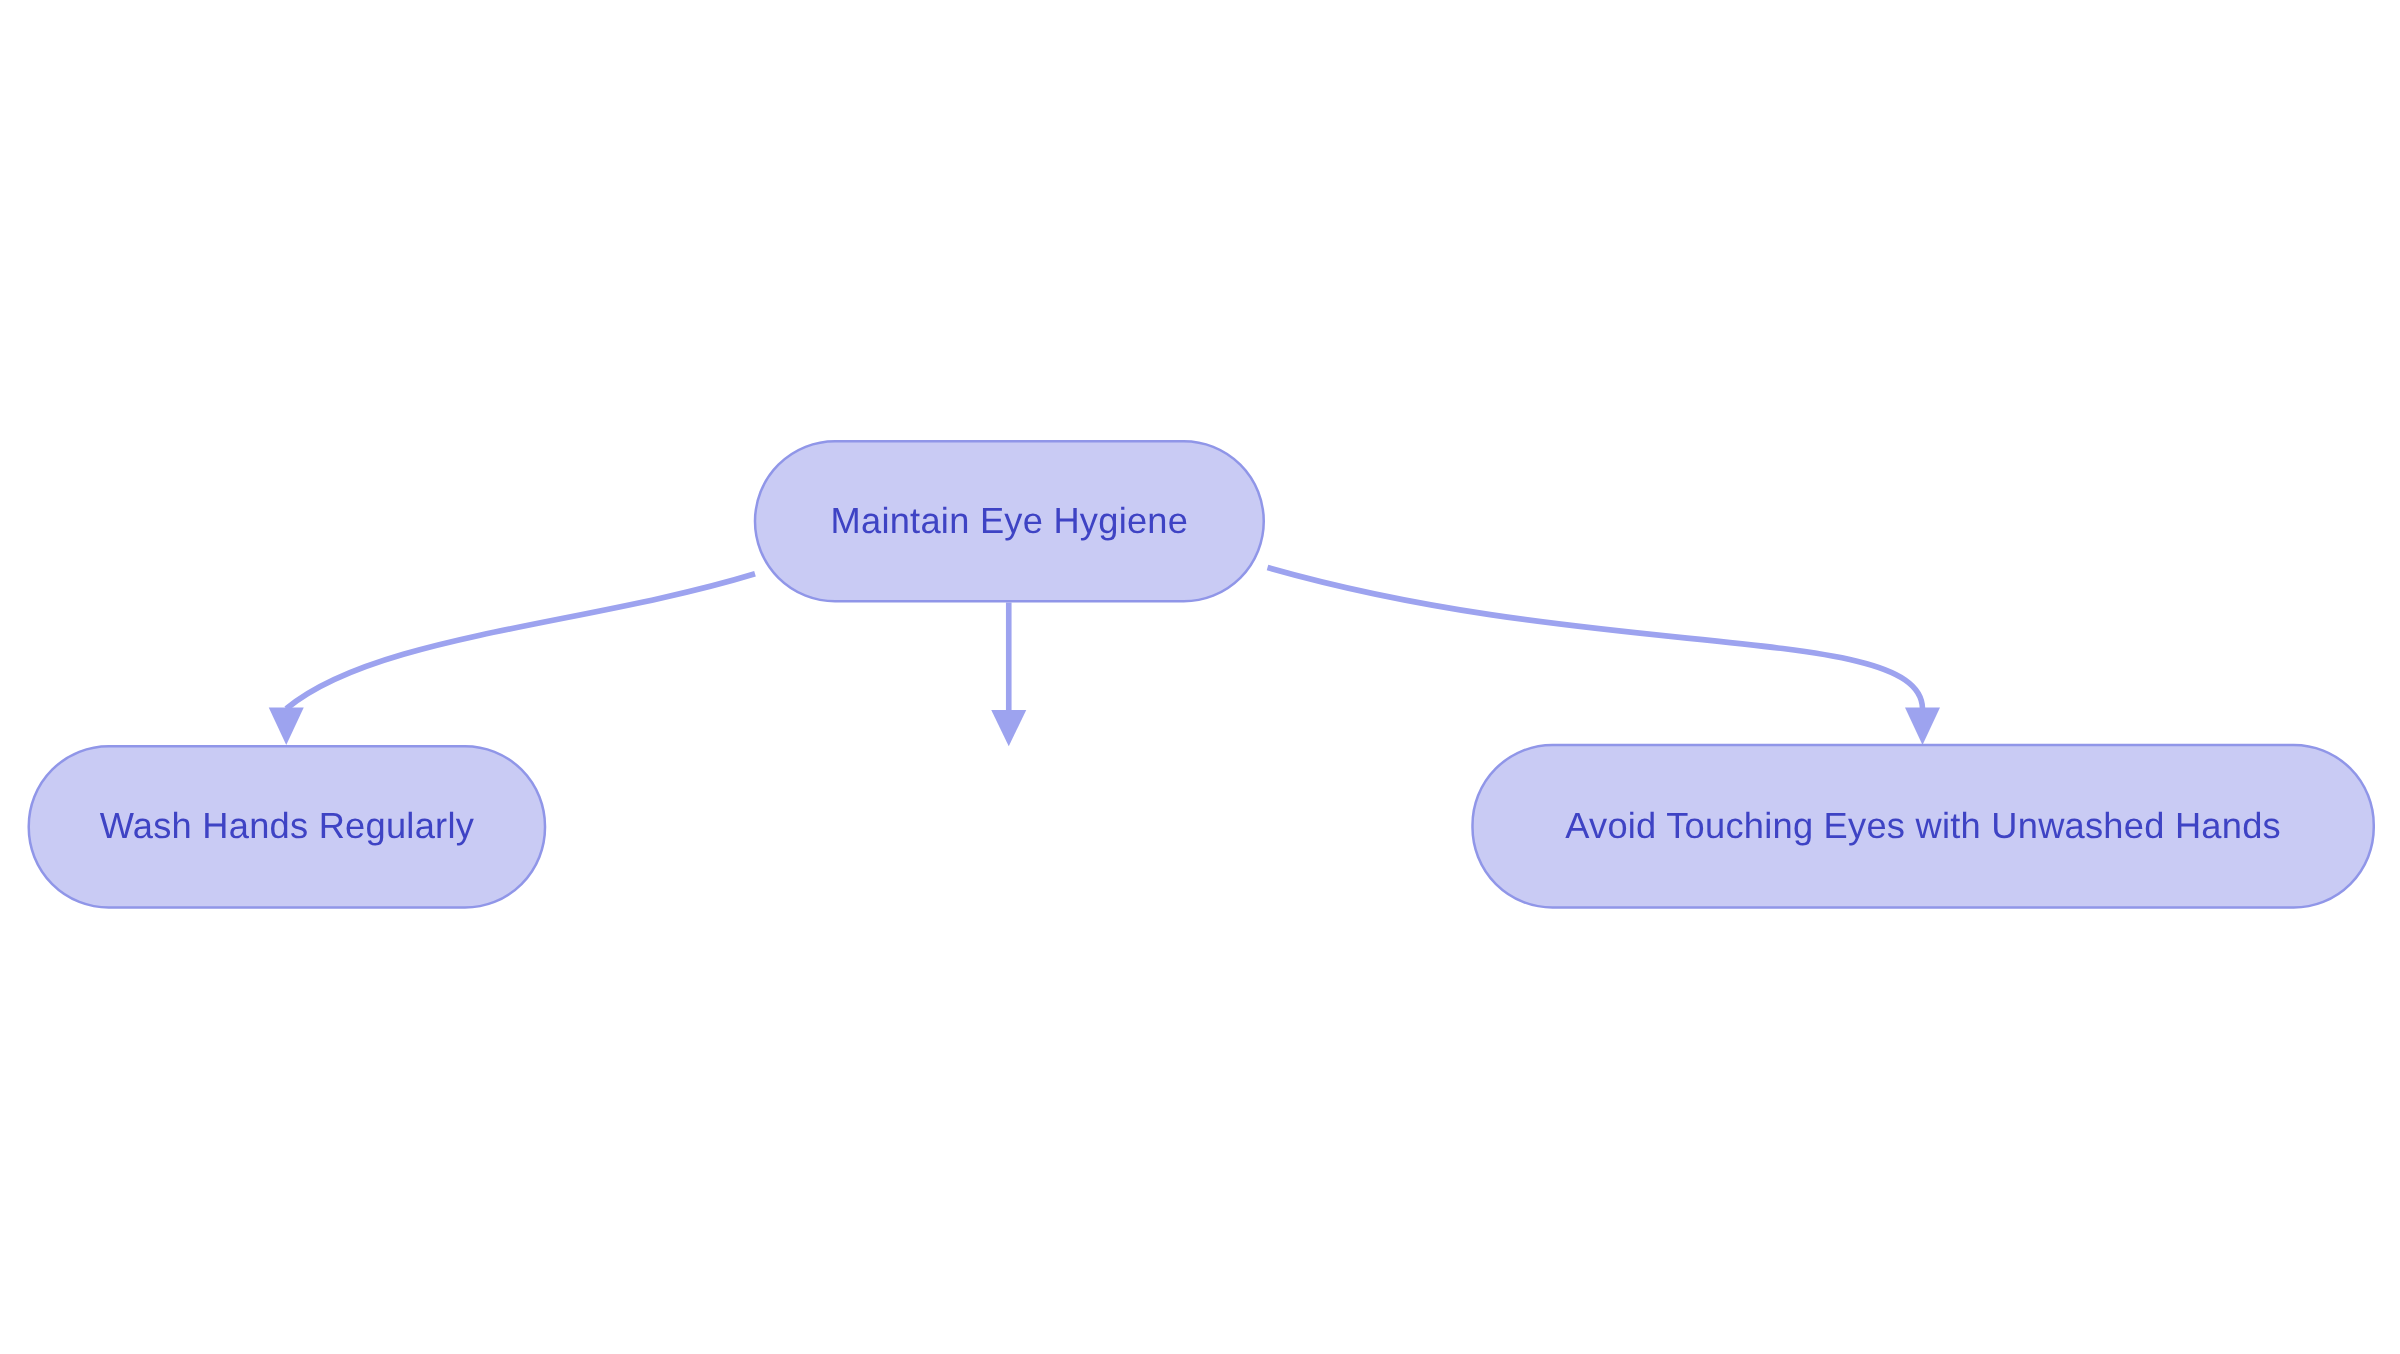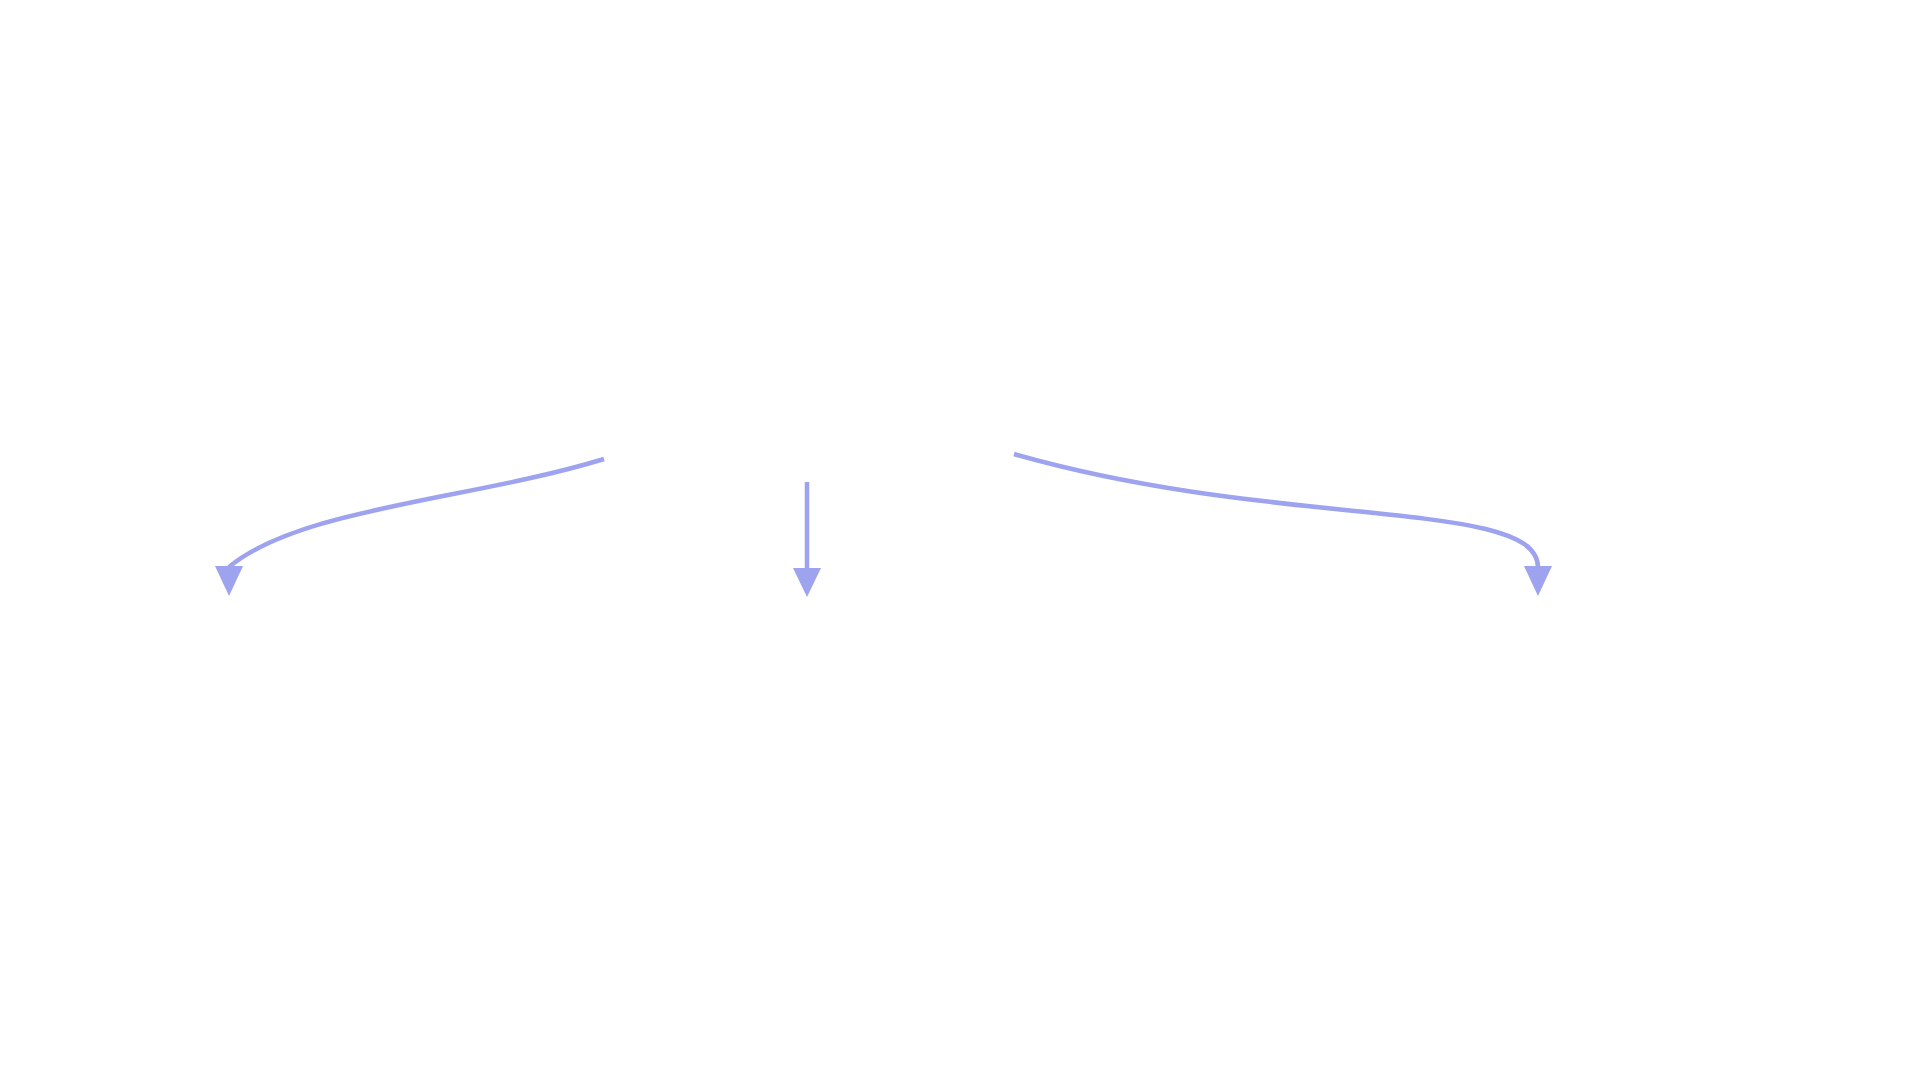--- a/index.html
+++ b/index.html
@@ -70,17 +70,26 @@
     <path d="M 604 459 C 470 500, 300 508, 229 567"></path>
     <polygon points="215,566 243,566 229,596"></polygon>
 
     <path d="M 807 482 L 807 570"></path>
     <polygon points="793,568 821,568 807,597"></polygon>
 
     <path d="M 1014 454 C 1280 530, 1537 498, 1538 567"></path>
     <polygon points="1524,566 1552,566 1538,596"></polygon>
   </svg>
 
+  <div class="node node-root">
+    <span>Maintain Eye Hygiene</span>
+  </div>
+
+  <div class="node node-left">
+    <span>Wash Hands Regularly</span>
+  </div>
 
 
-
+  <div class="node node-right">
+    <span>Avoid Touching Eyes with Unwashed Hands</span>
+  </div>
 
 </div>
 
 </body></html>

